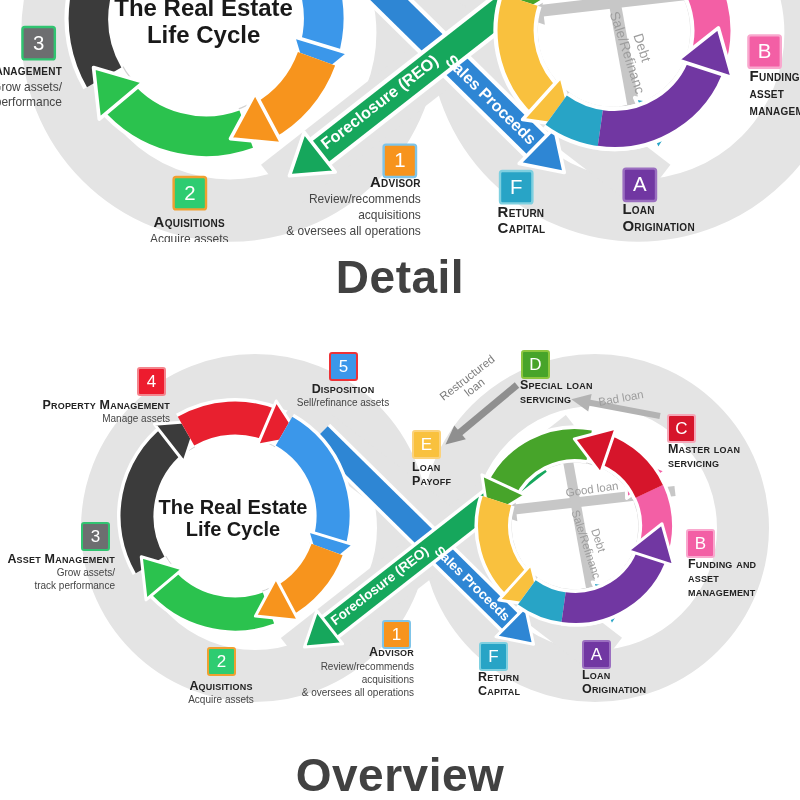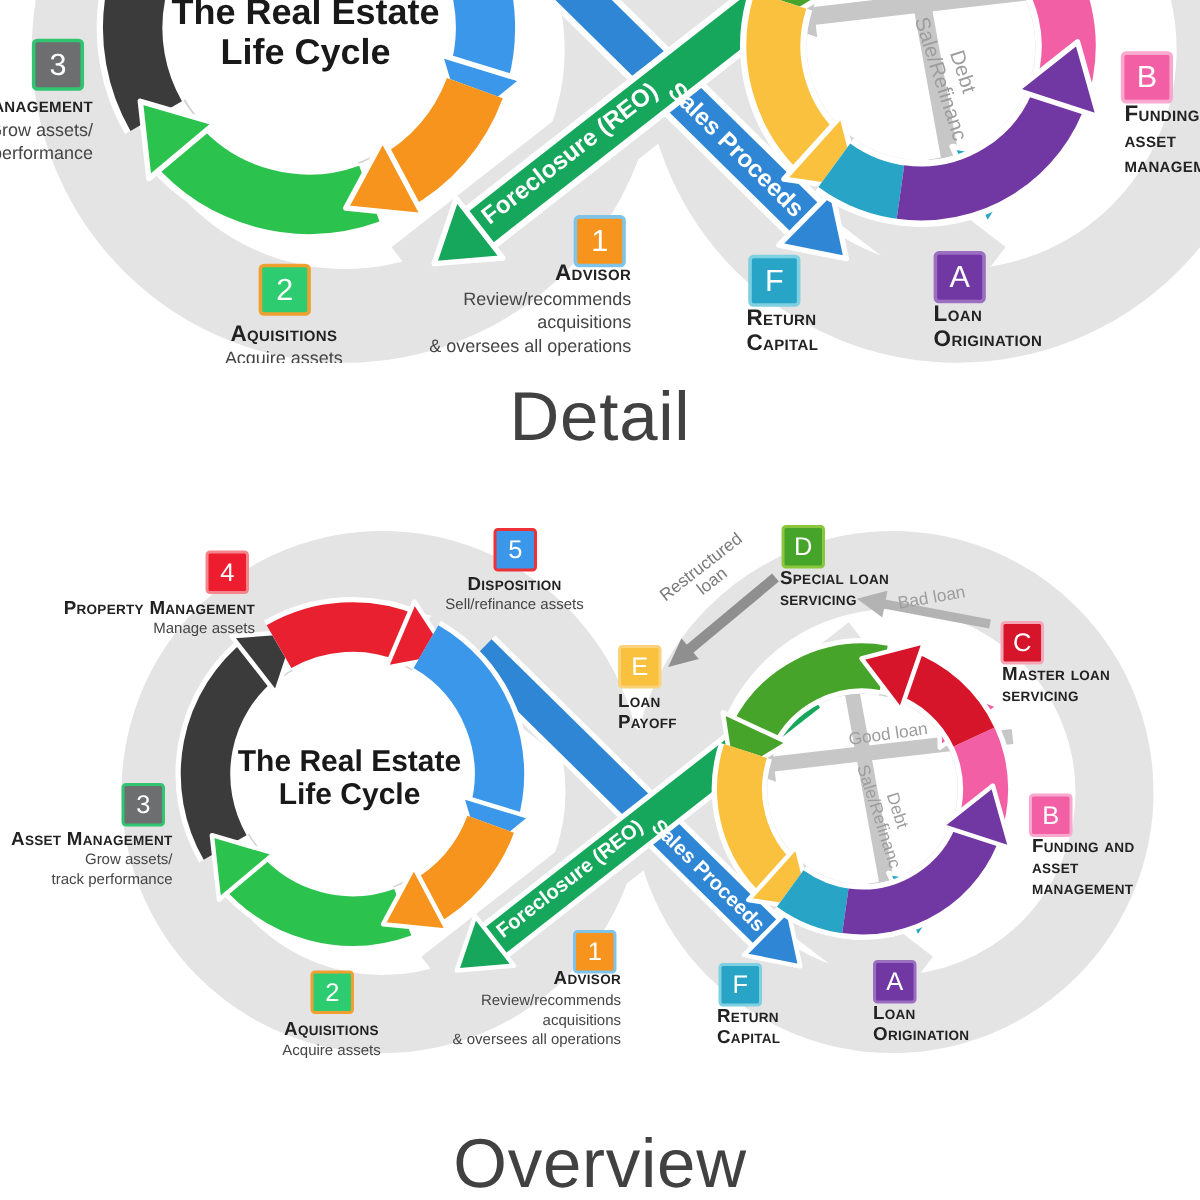--- a/index.html
+++ b/index.html
@@ -1,19 +1,19 @@
 <!DOCTYPE html>
 <html><head>
 <meta charset="utf-8">
 <style>
   html,body{margin:0;padding:0;background:#fff;}
   .page{width:800px;height:800px;background:#fff;overflow:hidden;font-family:"Liberation Sans","DejaVu Sans",sans-serif;}
   .crop-svg{display:block;width:800px;height:242px;}
   .full-svg{display:block;width:800px;height:400px;margin-top:20px;}
-  .heading{margin:4px 0 0 0;text-align:center;font-size:46px;font-weight:400;color:#414141;line-height:62px;height:62px;letter-spacing:0.5px;}
+  .heading{margin:4px 0 0 0;text-align:center;font-size:46px;font-weight:700;color:#414141;line-height:62px;height:62px;letter-spacing:0.5px;}
   .heading.ov{margin-top:16px;}
   
   .ring{fill:none;stroke-width:52;}
   .band{fill:none;stroke-width:46;}
   .inner{stroke-width:1;}
   .uL{stroke:#fff;stroke-width:40;fill:none;}
   .uR{stroke:#fff;stroke-width:37;fill:none;}
   .uX{stroke:#fff;stroke-width:29;fill:none;}
   .arcL{stroke-width:33;fill:none;}
   .arcR{stroke-width:30;fill:none;}

